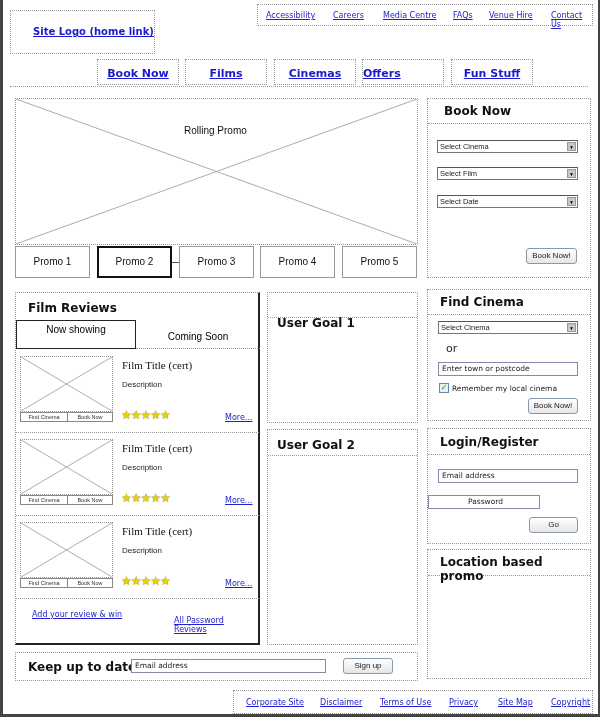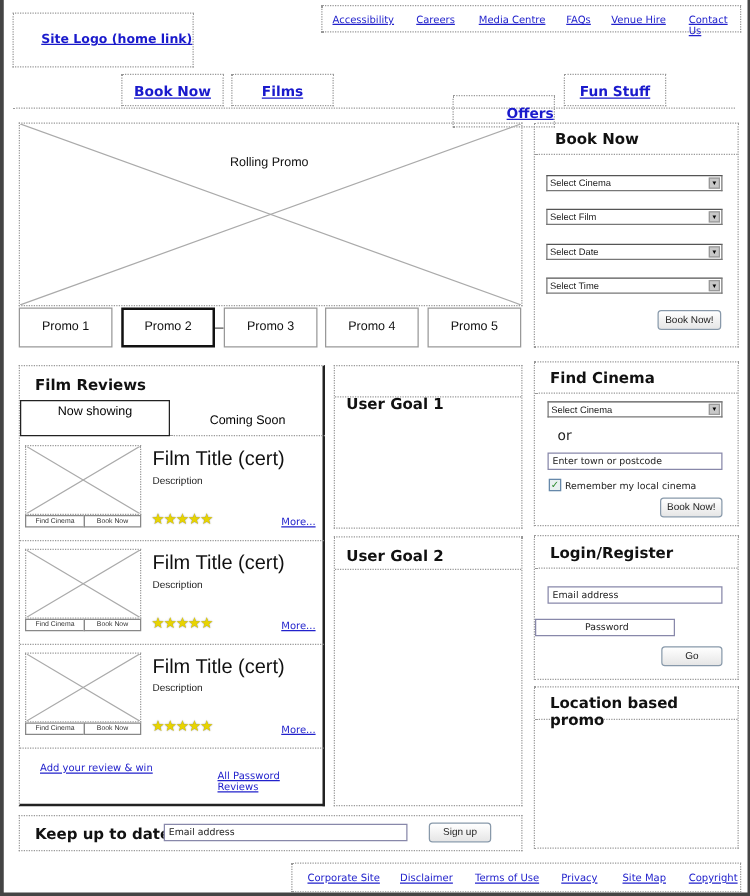--- a/index.html
+++ b/index.html
@@ -20,21 +20,21 @@
     border: 1px solid #999; font-size: 5px; line-height: 8px; text-align: center; color: #000; }
   .input { position: absolute; height: 14px; border: 1px solid #88a; background: #fff;
     font-size: 7.5px; color: #222; padding-left: 3px; line-height: 12px; }
   .btn { position: absolute; border: 1px solid #8899aa; border-radius: 3px;
     background: linear-gradient(#fff, #e6e6e6); font-family: "Liberation Sans", sans-serif;
     font-size: 8px; color: #222; text-align: center; }
   .promo-tab { position: absolute; top: 246px; height: 32px; border: 1px solid #999; background: #fff;
     font-family: "Liberation Sans", sans-serif; font-size: 10px; text-align: center; line-height: 30px; color: #111; }
   .stars { position: absolute; color: #e8d400; font-size: 12px; letter-spacing: -1px;
     text-shadow: 0 0 1px #555; }
-  .film-title { position: absolute; font-family: Liberation Sans, sans-serif; font-size: 16px; color: #111; }
+  .film-title { position: absolute; font-family: Liberation Serif, serif; font-size: 11px; color: #111; }
   .film-desc { position: absolute; font-family: "Liberation Sans", sans-serif; font-size: 8px; color: #222; }
   .mini-btn { position: absolute; height: 10px; border: 1px solid #888; background: #fff; font-family: "Liberation Sans", sans-serif;
     font-size: 5.5px; text-align: center; line-height: 8px; color: #333; }
 </style>
 </head>
 <body>
 
 <div class="frame"></div>
 
 <div class="abs dot" style="left:10px;top:10px;width:145px;height:44px;">
@@ -46,21 +46,22 @@
   <a class="lnk abs" style="left:75px;top:6px;">Careers</a>
   <a class="lnk abs" style="left:125px;top:6px;">Media Centre</a>
   <a class="lnk abs" style="left:195px;top:6px;">FAQs</a>
   <a class="lnk abs" style="left:231px;top:6px;">Venue Hire</a>
   <a class="lnk abs" style="left:293px;top:6px;">Contact Us</a>
 </div>
 
 <div class="abs" style="left:10px;top:58px;width:578px;height:29px;border-bottom:1px dotted #999;">
   <div class="abs dot" style="left:87px;top:1px;width:82px;height:26px;text-align:center;line-height:24px;"><a class="navlink">Book Now</a></div>
   <div class="abs dot" style="left:175px;top:1px;width:82px;height:26px;text-align:center;line-height:24px;"><a class="navlink">Films</a></div>
-  <div class="abs dot" style="left:352px;top:18px;width:82px;height:26px;text-align:right;line-height:24px;"><a class="navlink">Offers</a></div>
+  <div class="abs dot" style="left:264px;top:1px;width:82px;height:26px;text-align:center;line-height:24px;"><a class="navlink">Cinemas</a></div>
+  <div class="abs dot" style="left:352px;top:1px;width:82px;height:26px;text-align:left;line-height:24px;"><a class="navlink">Offers</a></div>
   <div class="abs dot" style="left:441px;top:1px;width:82px;height:26px;text-align:center;line-height:24px;"><a class="navlink">Fun Stuff</a></div>
 </div>
 
 <div class="xbox dot" style="left:15px;top:98px;width:403px;height:147px;">
   <svg viewBox="0 0 403 147" preserveAspectRatio="none">
       <line x1="0" y1="0" x2="403" y2="147" stroke="#aaa" stroke-width="1"></line>
       <line x1="403" y1="0" x2="0" y2="147" stroke="#aaa" stroke-width="1"></line>
     </svg>
   <div class="abs" style="left:168px;top:26px;font-family:'Liberation Sans',sans-serif;font-size:10px;color:#111;">Rolling Promo</div>
 </div>
@@ -71,21 +72,20 @@
 <div class="promo-tab" style="left:260px;width:75px;">Promo 4</div>
 <div class="promo-tab" style="left:342px;width:75px;">Promo 5</div>
 
 <div class="abs dot" style="left:427px;top:98px;width:164px;height:180px;">
   <div class="abs" style="left:0;top:0;width:162px;height:25px;border-bottom:1px dotted #999;">
     <div class="abs panel-title" style="left:16px;top:5px;">Book Now</div>
   </div>
   <div class="select" style="left:9px;top:41px;width:141px;"><span>Select Cinema</span><span class="arrow">▼</span></div>
   <div class="select" style="left:9px;top:68px;width:141px;"><span>Select Film</span><span class="arrow">▼</span></div>
   <div class="select" style="left:9px;top:96px;width:141px;"><span>Select Date</span><span class="arrow">▼</span></div>
-  <div class="select" style="left:9px;top:123px;width:141px;"><span>Select Time</span><span class="arrow">▼</span></div>
   <div class="btn" style="left:98px;top:149px;width:51px;height:16px;line-height:14px;">Book Now!</div>
 </div>
 
 <div class="abs" style="left:15px;top:292px;width:245px;height:353px;border:1px dotted #999;border-bottom:2px solid #222;border-right:2px solid #222;">
   <div class="abs panel-title" style="left:12px;top:8px;">Film Reviews</div>
   <div class="abs" style="left:0;top:27px;width:120px;height:29px;border:1.5px solid #222;text-align:center;font-family:'Liberation Sans',sans-serif;font-size:10px;padding-top:3px;">
     <span>Now showing</span>
   </div>
   <div class="abs" style="left:120px;top:28px;width:124px;height:28px;border-bottom:1px dotted #999;text-align:center;font-family:'Liberation Sans',sans-serif;font-size:10px;line-height:28px;padding-top:2px;">
     <span>Coming Soon</span>

